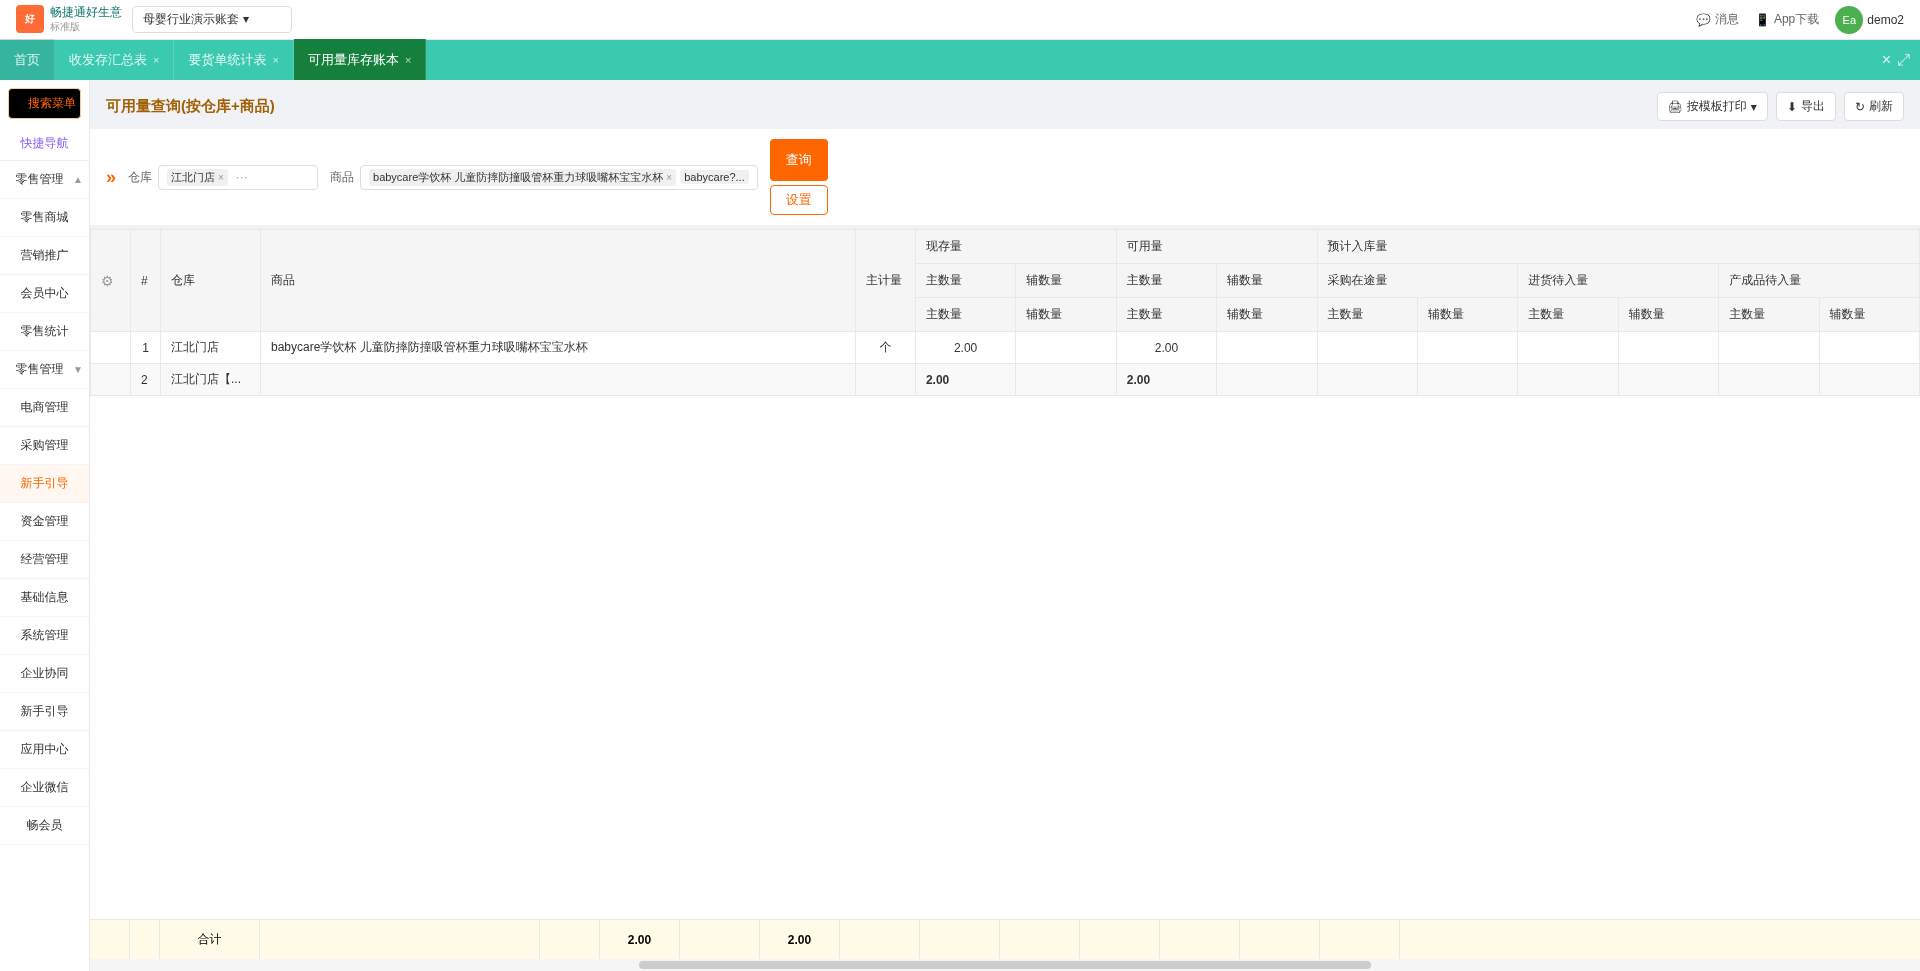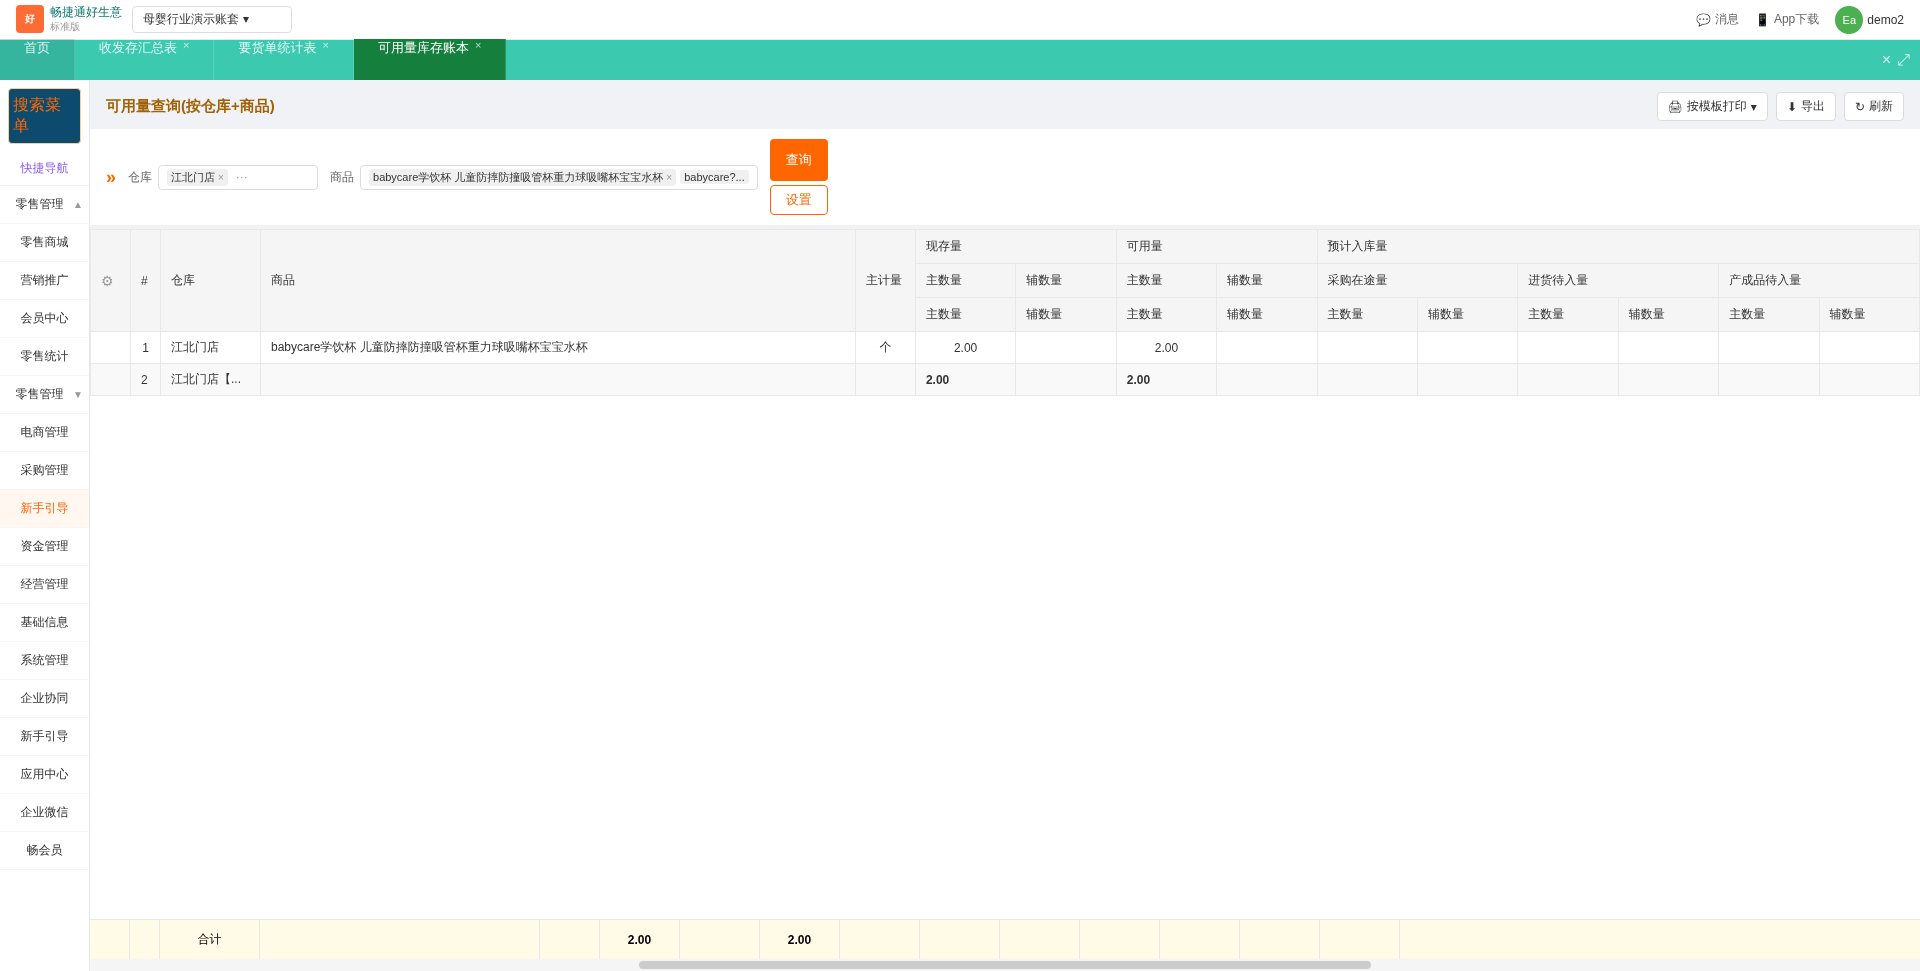--- a/index.html
+++ b/index.html
@@ -30,22 +30,22 @@
     .nav-tabs {
       height: 40px;
       background: #3bc9b0;
       display: flex;
       align-items: center;
       padding: 0 0 0 0;
     }
     .nav-tab {
       height: 43px;
       display: flex;
-      align-items: flex-start;
-      padding: 0 24px;
+      align-items: center;
+      padding: 0 14px;
       font-size: 13px;
       color: rgba(255,255,255,0.85);
       cursor: pointer;
       gap: 6px;
       border-right: 1px solid rgba(255,255,255,0.15);
       white-space: nowrap;
     }
     .nav-tab.home { background: rgba(0,0,0,0.1); }
     .nav-tab.active { background: #15803d; color: white; }
     .nav-tab .close-btn { font-size: 11px; color: rgba(255,255,255,0.7); cursor: pointer; }
@@ -59,21 +59,21 @@
     
     .sidebar {
       width: 90px;
       background: #fff;
       border-right: 1px solid #e8e8e8;
       display: flex;
       flex-direction: column;
       overflow-y: auto;
     }
     .sidebar-search { padding: 8px; }
-    .sidebar-search-btn { width: 100%; padding: 6px 4px; background: #0c4a6e; border: 1px solid #ffcc99; border-radius: 4px; color: #ff6600; font-size: 16px; cursor: pointer; text-align: left; }
+    .sidebar-search-btn { width: 100%; padding: 6px 4px; background: #000000; border: 1px solid #ffcc99; border-radius: 4px; color: #ff6600; font-size: 12px; cursor: pointer; text-align: right; }
     .sidebar-nav-btn { padding: 8px; text-align: center; color: #8b5cf6; font-size: 12px; cursor: pointer; border-bottom: 1px solid #f0f0f0; }
     .sidebar-item {
       padding: 10px 6px;
       text-align: center;
       font-size: 12px;
       color: #333;
       cursor: pointer;
       border-bottom: 1px solid #f5f5f5;
       display: flex;
       align-items: center;

